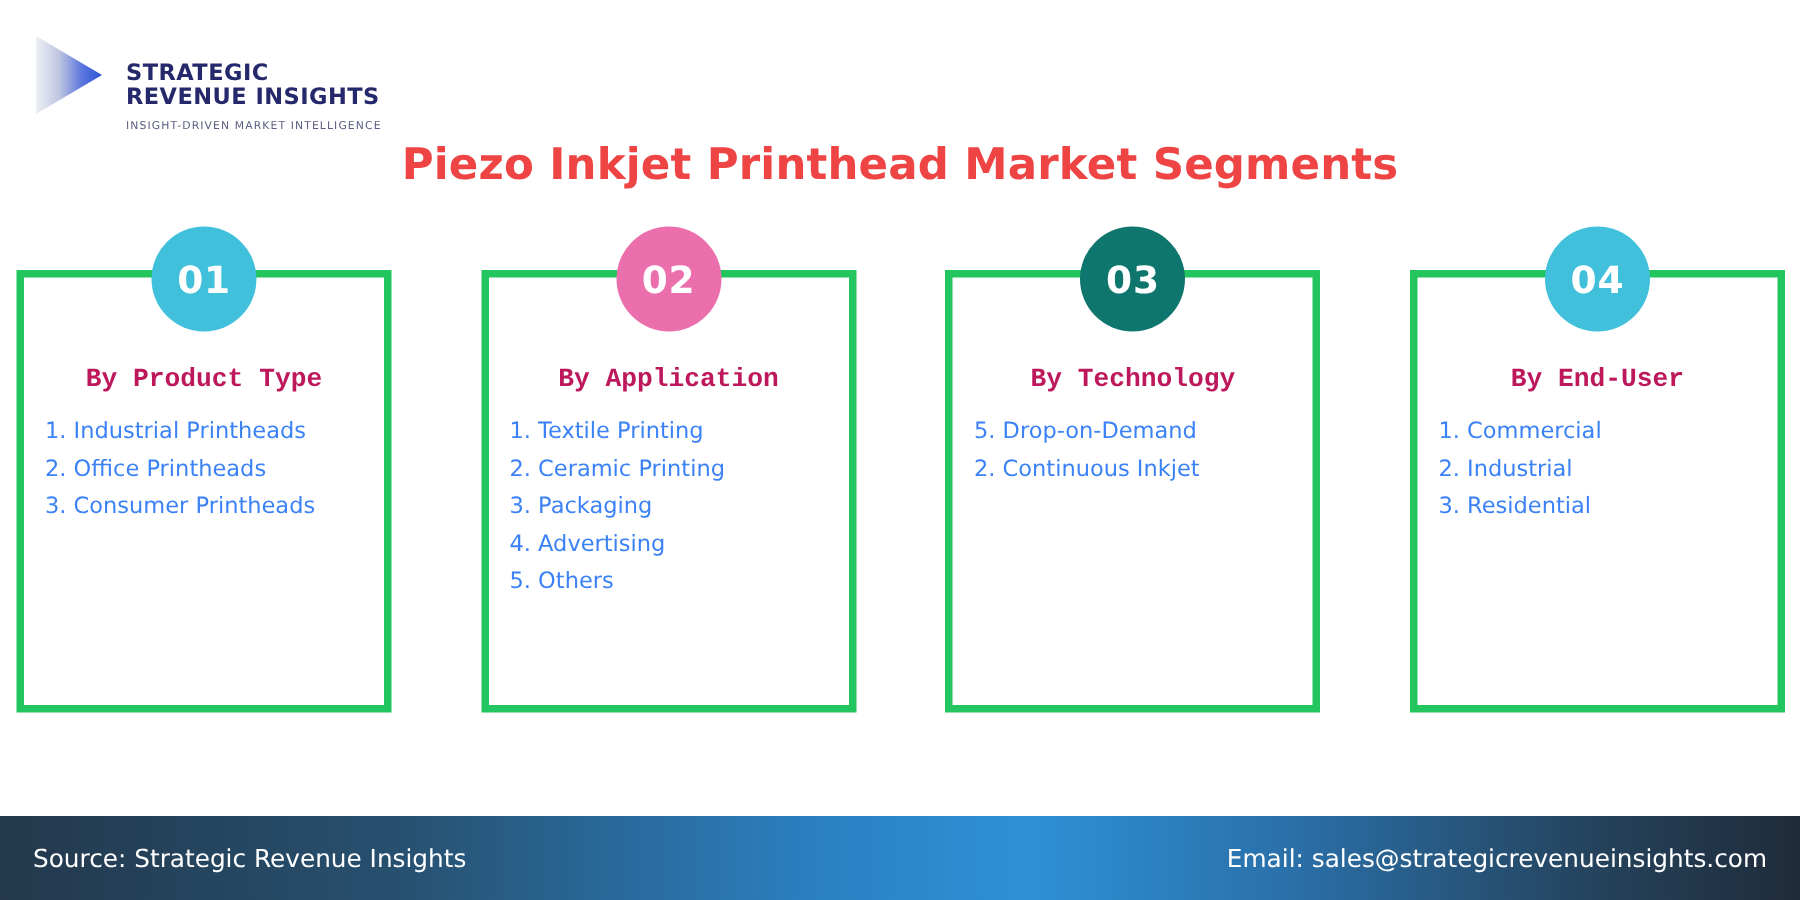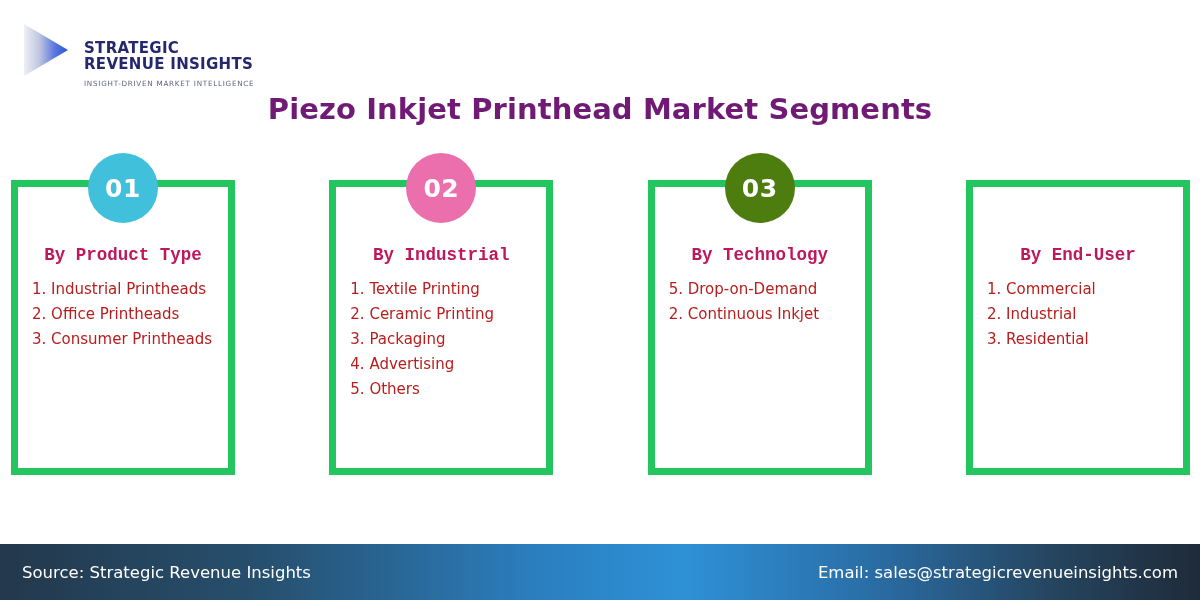--- a/index.html
+++ b/index.html
@@ -58,39 +58,39 @@
   
   .page-title {
     position: absolute;
     top: 92px;
     left: 0;
     width: 1200px;
     text-align: center;
     font-family: "DejaVu Sans", "Liberation Sans", sans-serif;
     font-weight: bold;
     font-size: 29px;
-    color: #701a75;
+    color: #ef4444;
     letter-spacing: 0.1px;
   }
 
   
   .cards {
     position: absolute;
     top: 180px;
     left: 11px;
     width: 1179px;
     height: 295px;
     display: flex;
     justify-content: space-between;
   }
   .card {
     position: relative;
-    width: 224px;
+    width: 250px;
     height: 295px;
-    border: 7px solid #22c55e;
+    border: 5px solid #22c55e;
     background: #ffffff;
     box-sizing: border-box;
   }
   .badge {
     position: absolute;
     top: -34px;
     left: 50%;
     transform: translateX(-50%);
     width: 70px;
     height: 70px;
@@ -120,21 +120,21 @@
     top: 90px;
     left: 14px;
     right: 10px;
     margin: 0;
     padding: 0;
     list-style: none;
   }
   .card-list li {
     font-family: "DejaVu Sans", "Liberation Sans", sans-serif;
     font-size: 15px;
-    color: #b91c1c;
+    color: #3b82f6;
     line-height: 25px;
     white-space: nowrap;
   }
 
   
   .footer {
     position: absolute;
     left: 0;
     bottom: 0;
     width: 1200px;
@@ -193,40 +193,41 @@
     <div class="card-title">By Product Type</div>
     <ul class="card-list">
       <li>1. Industrial Printheads</li>
       <li>2. Office Printheads</li>
       <li>3. Consumer Printheads</li>
     </ul>
   </div>
 
   <div class="card">
     <div class="badge" style="background: rgb(236, 111, 173);">02</div>
-    <div class="card-title">By Industrial</div>
+    <div class="card-title">By Application</div>
     <ul class="card-list">
       <li>1. Textile Printing</li>
       <li>2. Ceramic Printing</li>
       <li>3. Packaging</li>
       <li>4. Advertising</li>
       <li>5. Others</li>
     </ul>
   </div>
 
   <div class="card">
-    <div class="badge" style="background: #4d7c0f;">03</div>
+    <div class="badge" style="background: #0f766e;">03</div>
     <div class="card-title">By Technology</div>
     <ul class="card-list">
       <li>5. Drop-on-Demand</li>
       <li>2. Continuous Inkjet</li>
     </ul>
   </div>
 
   <div class="card">
+    <div class="badge" style="background: rgb(64, 192, 219);">04</div>
     <div class="card-title">By End-User</div>
     <ul class="card-list">
       <li>1. Commercial</li>
       <li>2. Industrial</li>
       <li>3. Residential</li>
     </ul>
   </div>
 
 </div>
 

